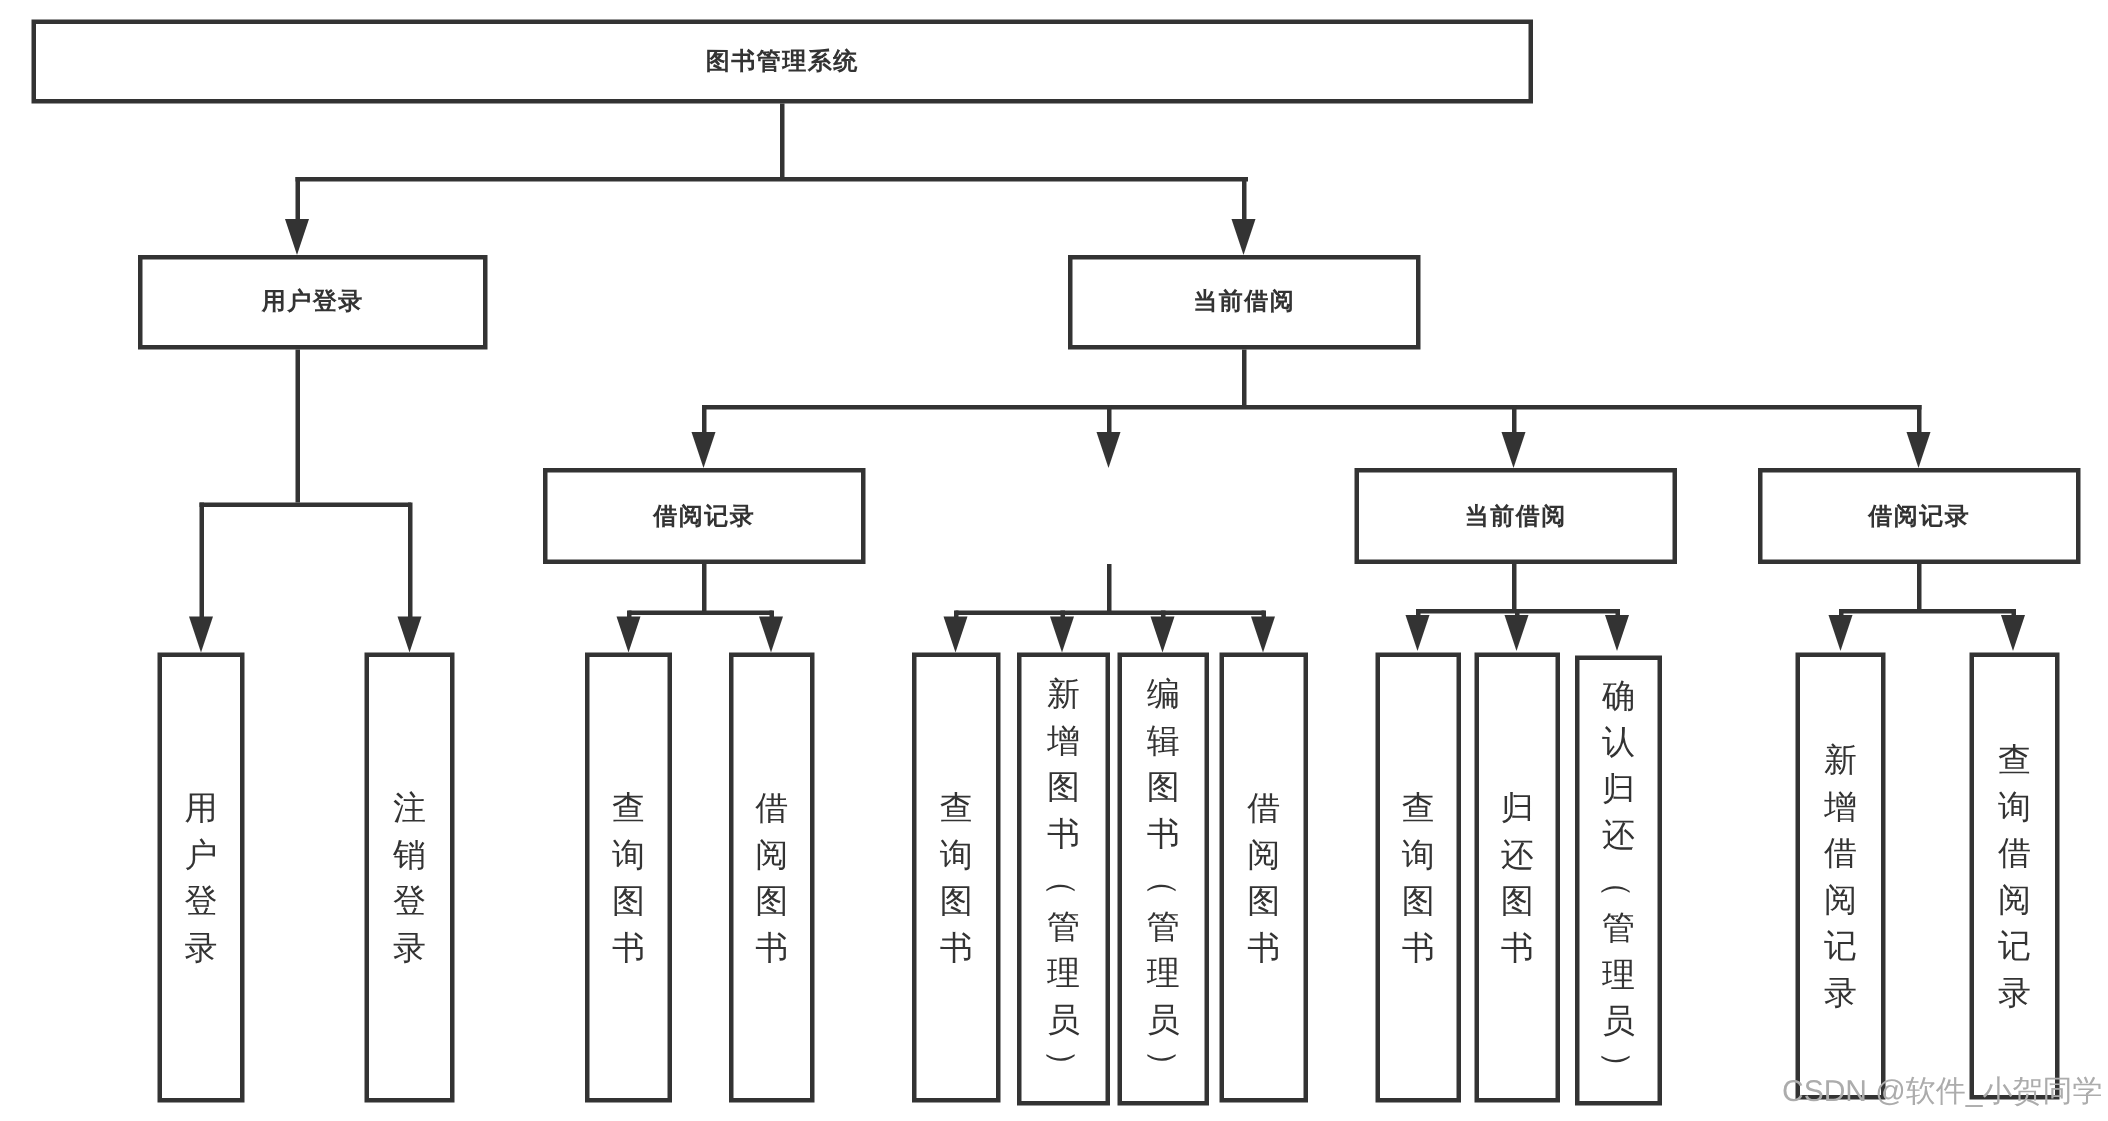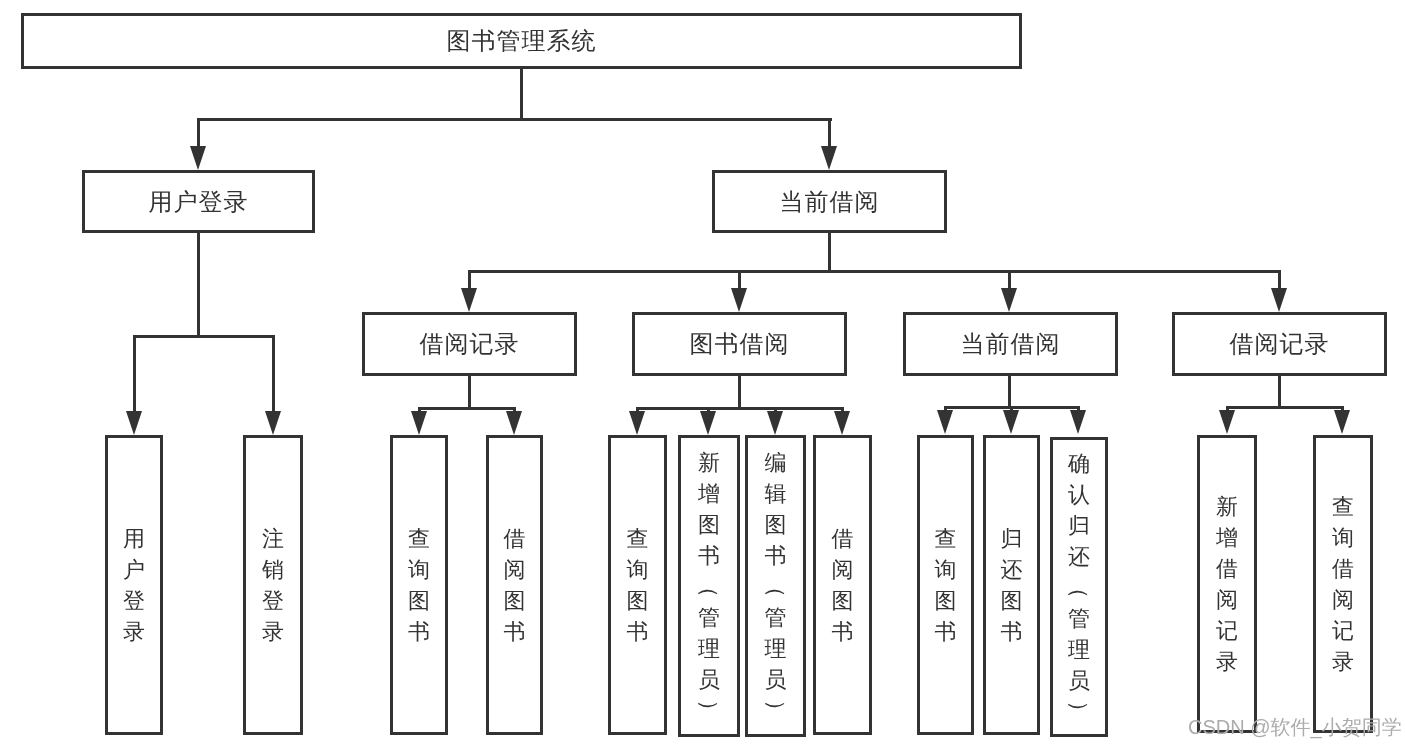--- a/index.html
+++ b/index.html
@@ -1,20 +1,20 @@
 <!DOCTYPE html>
 <html><head>
 <meta charset="utf-8">
 <style>
   html,body { margin:0; padding:0; }
   body { font-family:"Liberation Sans", sans-serif; background:#ffffff; }
   #canvas { position:relative; width:1405px; height:747px; background:#ffffff; overflow:hidden; }
   .box { position:absolute; background:#ffffff; border:3px solid #333333; box-sizing:border-box;
          display:flex; align-items:center; justify-content:center; color:#333333; }
-  .hdr { font-size:24px; letter-spacing:1px; }
+  .hdr { font-size:16px; letter-spacing:1px;font-weight:bold; }
   .leaf { font-size:22px; flex-direction:column; }
   .vc { display:block; line-height:31px; text-align:center; }
   .vc.rot { transform:rotate(90deg); }
   .hl, .vl { position:absolute; background:#333333; }
   .hl { height:3px; } .vl { width:3px; }
   .arr { position:absolute; width:0; height:0;
          border-left:8px solid transparent; border-right:8px solid transparent;
          border-top:24px solid #333333; }
   .watermark { position:absolute; left:1188px; top:714px; font-size:20px; color:#acacac; white-space:nowrap; }
 </style>
@@ -27,21 +27,21 @@
     <span>图书管理系统</span>
   </div>
 
   <div class="vl" style="left:520px; top:69px; height:50px;"></div>
   <div class="hl" style="left:197px; top:118px; width:635px;"></div>
   <div class="vl" style="left:197px; top:118px; height:30px;"></div>
   <div class="arr" style="left:190px; top:146px;"></div>
   <div class="vl" style="left:828px; top:118px; height:30px;"></div>
   <div class="arr" style="left:821px; top:146px;"></div>
 
-  <div class="box hdr" style="left:82px; top:170px; width:233px; height:63px;">
+  <div class="box hdr" style="left:92px; top:170px; width:233px; height:63px;">
     <span>用户登录</span>
   </div>
   <div class="box hdr" style="left:712px; top:170px; width:235px; height:63px;">
     <span>当前借阅</span>
   </div>
 
   <div class="vl" style="left:197px; top:233px; height:102px;"></div>
   <div class="hl" style="left:133px; top:335px; width:141px;"></div>
   <div class="vl" style="left:133px; top:335px; height:78px;"></div>
   <div class="arr" style="left:126px; top:411px;"></div>
@@ -55,23 +55,20 @@
   <div class="vl" style="left:738px; top:270px; height:20px;"></div>
   <div class="arr" style="left:731px; top:288px;"></div>
   <div class="vl" style="left:1008px; top:270px; height:20px;"></div>
   <div class="arr" style="left:1001px; top:288px;"></div>
   <div class="vl" style="left:1278px; top:270px; height:20px;"></div>
   <div class="arr" style="left:1271px; top:288px;"></div>
 
   <div class="box hdr" style="left:362px; top:312px; width:215px; height:64px;">
     <span>借阅记录</span>
   </div>
-  <div class="box hdr" style="left:632px; top:312px; width:215px; height:64px;">
-    <span>图书借阅</span>
-  </div>
   <div class="box hdr" style="left:903px; top:312px; width:215px; height:64px;">
     <span>当前借阅</span>
   </div>
   <div class="box hdr" style="left:1172px; top:312px; width:215px; height:64px;">
     <span>借阅记录</span>
   </div>
 
   <div class="vl" style="left:468px; top:376px; height:34px;"></div>
   <div class="hl" style="left:419px; top:407px; width:96px;"></div>
   <div class="vl" style="left:418px; top:407px; height:9px;"></div>

